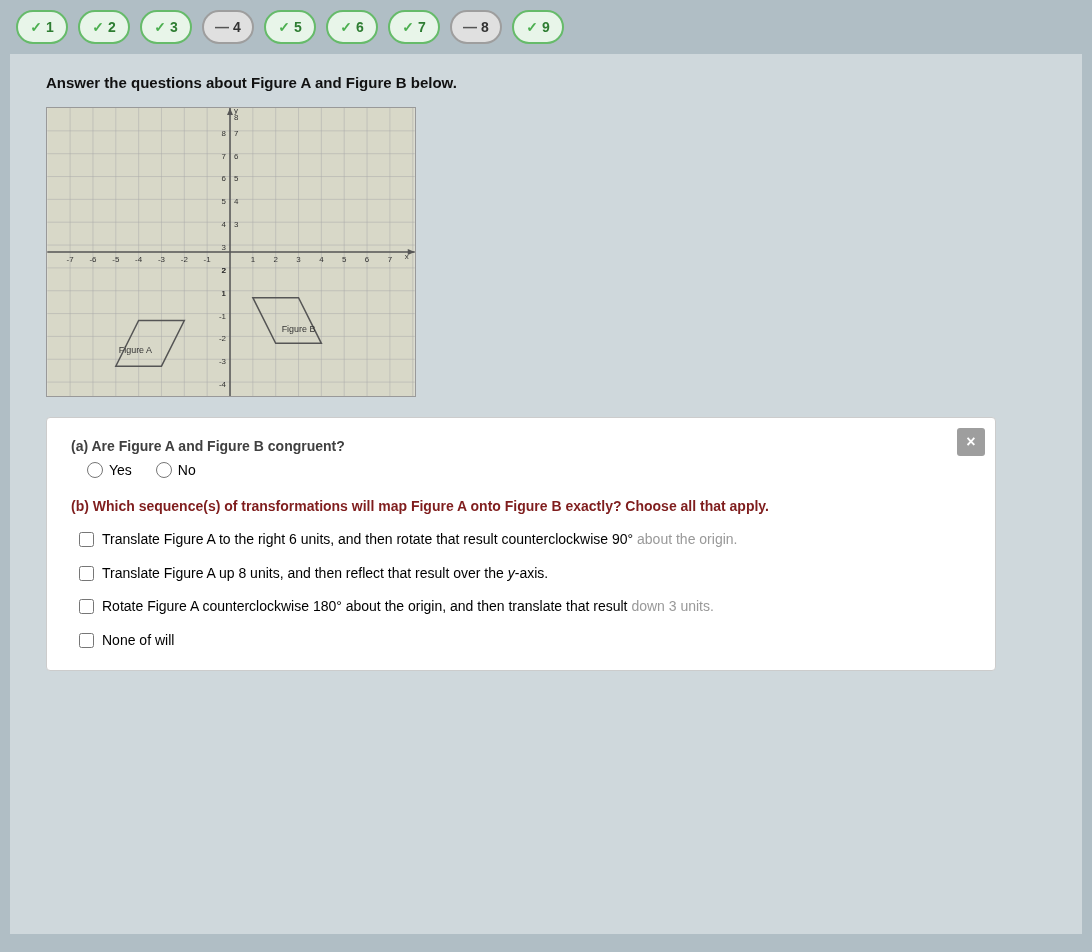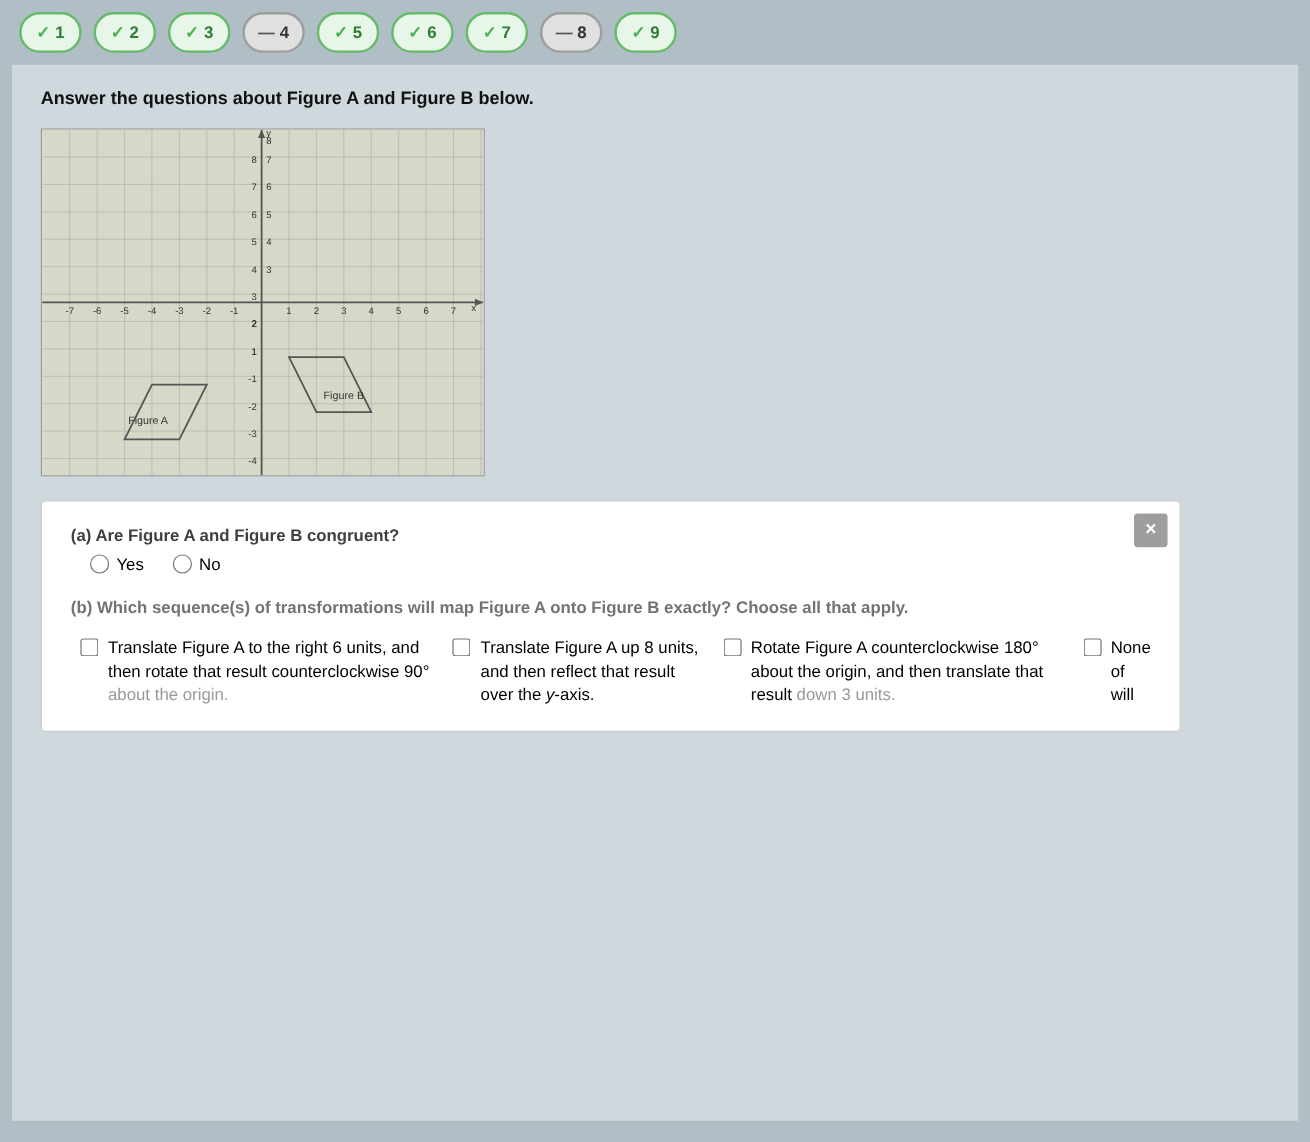--- a/index.html
+++ b/index.html
@@ -56,21 +56,21 @@
 
     .nav-btn .dash {
       color: #555;
       font-weight: bold;
     }
 
     
     .main-content {
       background: #cfd8dc;
       margin: 0 10px;
-      padding: 20px 24px;
+      padding: 20px 36px;
       min-height: 880px;
     }
 
     .instruction-text {
       font-size: 15px;
       font-weight: bold;
       color: #111;
       margin-bottom: 16px;
     }
 
@@ -147,27 +147,27 @@
     }
 
     .radio-option label {
       font-size: 14px;
       cursor: pointer;
     }
 
     .part-b-label {
       font-weight: bold;
       font-size: 14px;
-      color: #737373;
+      color: #7f1d1d;
       margin-bottom: 16px;
     }
 
     .checkbox-group {
       display: flex;
-      flex-direction: row;
+      flex-direction: column;
       gap: 14px;
       margin-left: 8px;
     }
 
     .checkbox-option {
       display: flex;
       align-items: flex-start;
       gap: 8px;
       cursor: pointer;
     }

